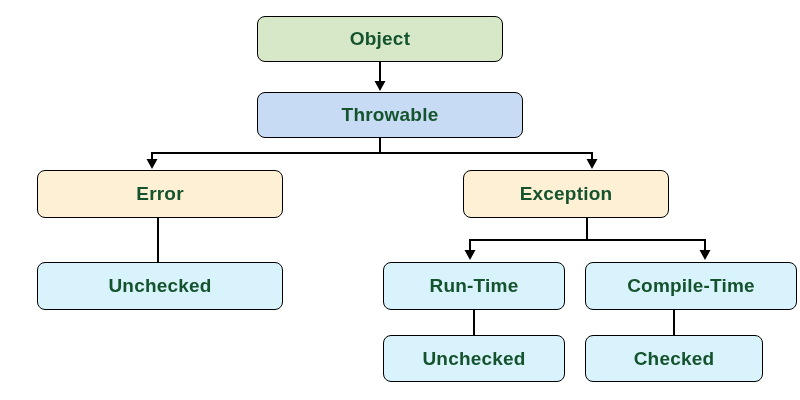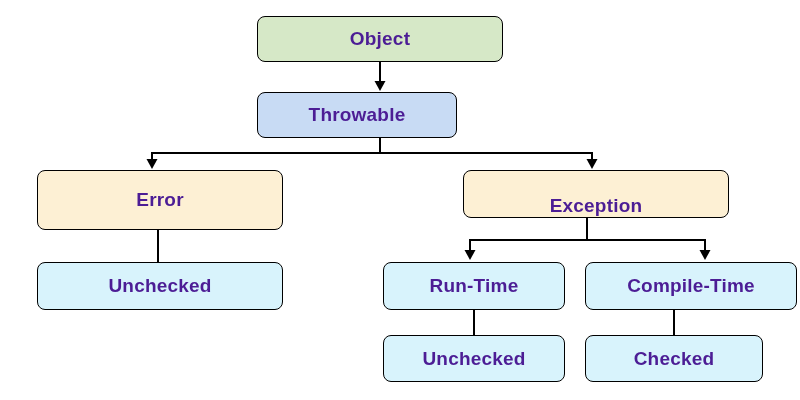--- a/index.html
+++ b/index.html
@@ -25,28 +25,28 @@
   .node {
     position: absolute;
     box-sizing: border-box;
     border: 1.5px solid #000000;
     border-radius: 8px;
     display: flex;
     align-items: center;
     justify-content: center;
     font-size: 19px;
     font-weight: bold;
-    color: #4c1d95;
+    color: #14532d;
     letter-spacing: 0.2px;
     white-space: nowrap;
   }
   #n-object             { left: 257px; top: 16px;  width: 246px; height: 46px; }
-  #n-throwable          { left: 257px; top: 92px;  width: 200px; height: 46px; }
-  #n-error              { left: 37px;  top: 170px; width: 246px; height: 60px; }
-  #n-exception          { left: 463px; top: 170px; width: 266px; height: 48px; align-items: flex-end; }
+  #n-throwable          { left: 257px; top: 92px;  width: 266px; height: 46px; }
+  #n-error              { left: 37px;  top: 170px; width: 246px; height: 48px; }
+  #n-exception          { left: 463px; top: 170px; width: 206px; height: 48px; }
   #n-unchecked-error    { left: 37px;  top: 262px; width: 246px; height: 48px; }
   #n-run-time           { left: 383px; top: 262px; width: 182px; height: 48px; justify-content: center; }
   #n-compile-time       { left: 585px; top: 262px; width: 212px; height: 48px; }
   #n-unchecked-run-time { left: 383px; top: 335px; width: 182px; height: 47px; }
   #n-checked            { left: 585px; top: 335px; width: 178px; height: 47px; }
   .edge {
     fill: none;
     stroke: #000000;
     stroke-width: 2;
     stroke-linecap: square;

